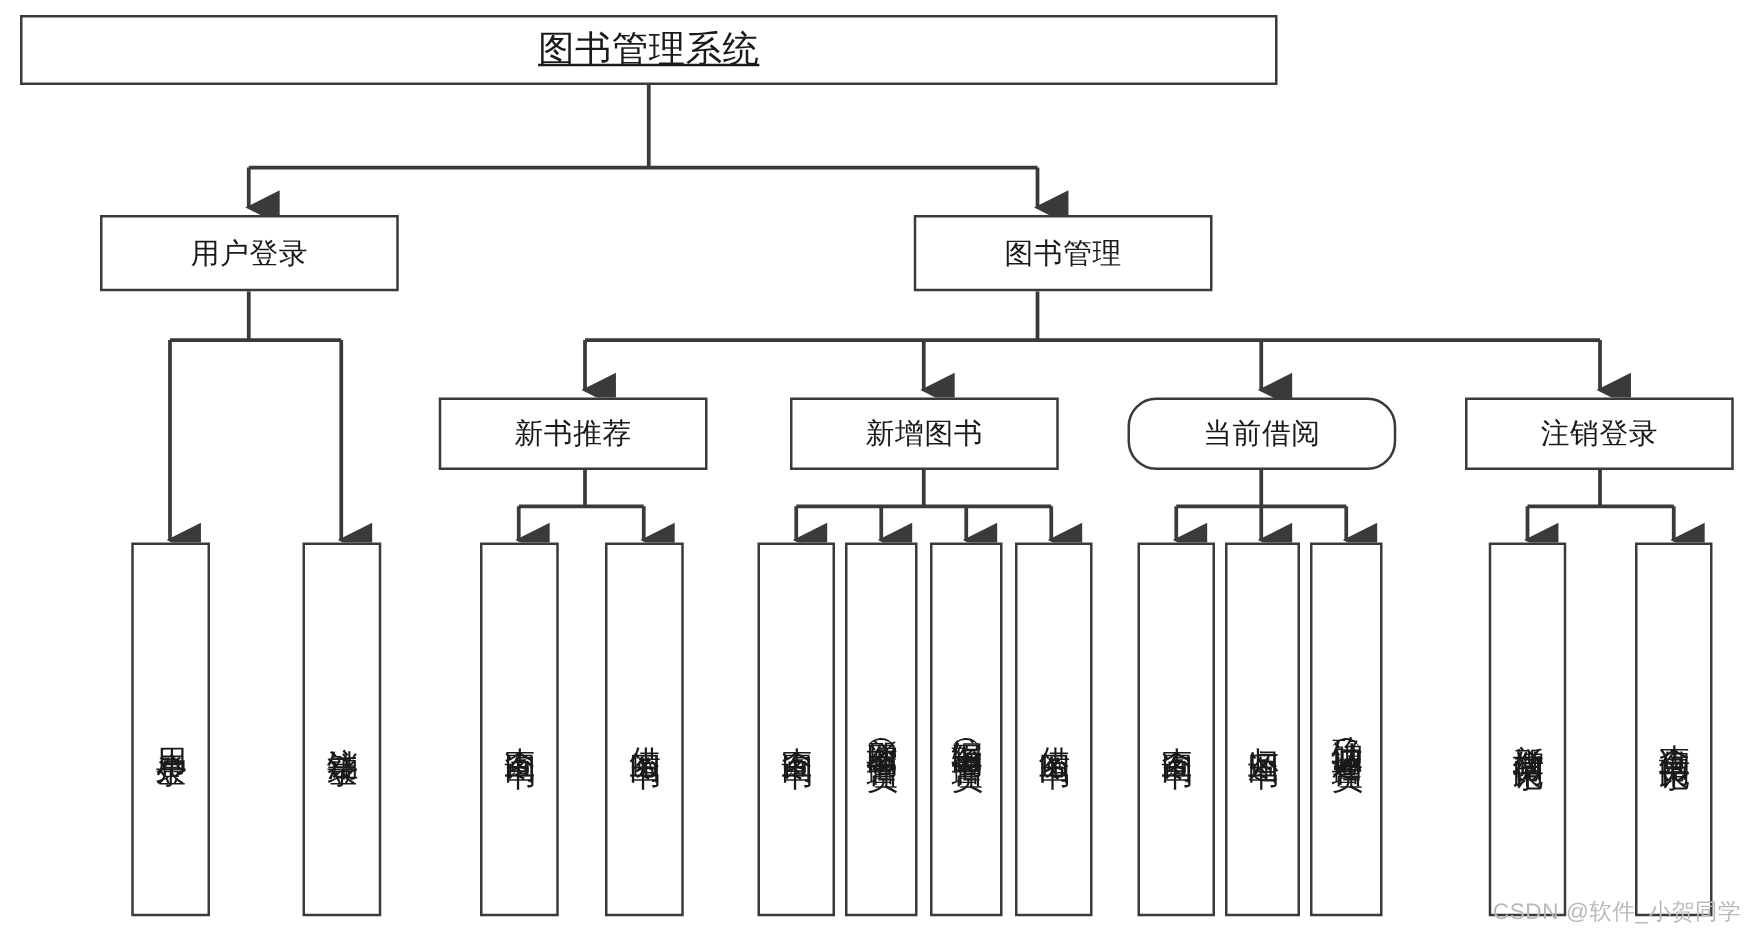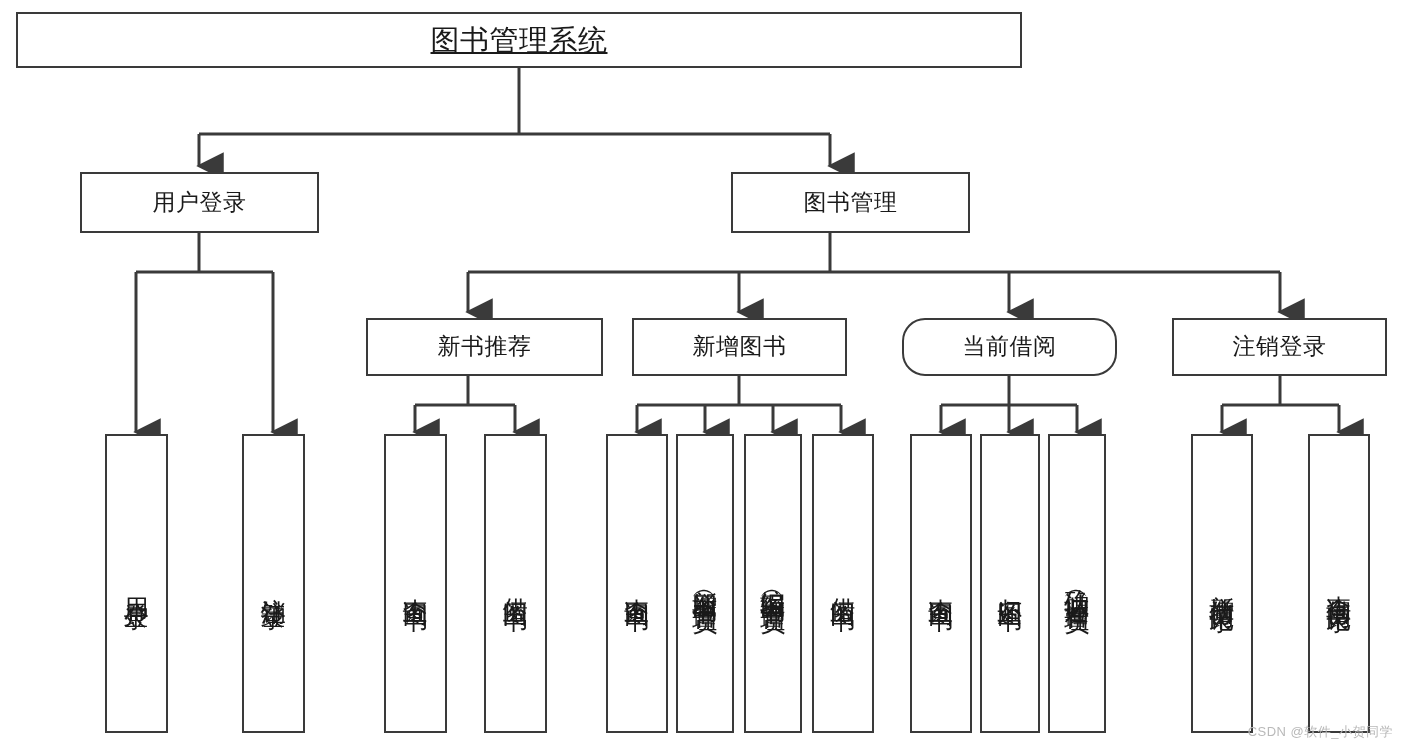--- a/index.html
+++ b/index.html
@@ -63,21 +63,21 @@
     font-size: 25px;
     line-height: 1.05;
     letter-spacing: 3px;
     white-space: nowrap;
     max-height: 100%;
   }
   #watermark {
     position: absolute;
     right: 12px;
     bottom: 6px;
-    font-size: 13px;
+    font-size: 18px;
     color: #b9b9b9;
     letter-spacing: 0.5px;
     z-index: 5;
     white-space: nowrap;
   }
 </style>
 </head>
 <body>
 
 <div id="canvas">
@@ -136,21 +136,21 @@
     <span class="node-label">图书管理系统</span>
   </div>
 
   <div class="node h-node" style="left:80px; top:172px; width:239px; height:61px;">
     <span class="node-label">用户登录</span>
   </div>
   <div class="node h-node" style="left:711px; top:172px; width:239px; height:61px;margin-left:20px;">
     <span class="node-label">图书管理</span>
   </div>
 
-  <div class="node h-node" style="left:366px; top:318px; width:237px; height:58px;">
+  <div class="node h-node" style="left:351px; top:318px; width:215px; height:58px;">
     <span class="node-label">新书推荐</span>
   </div>
   <div class="node h-node" style="left:632px; top:318px; width:215px; height:58px;">
     <span class="node-label">新增图书</span>
   </div>
   <div class="node h-node" style="left:902px; top:318px; width:215px; height:58px;border-radius:23px;">
     <span class="node-label">当前借阅</span>
   </div>
   <div class="node h-node" style="left:1172px; top:318px; width:215px; height:58px;">
     <span class="node-label">注销登录</span>

